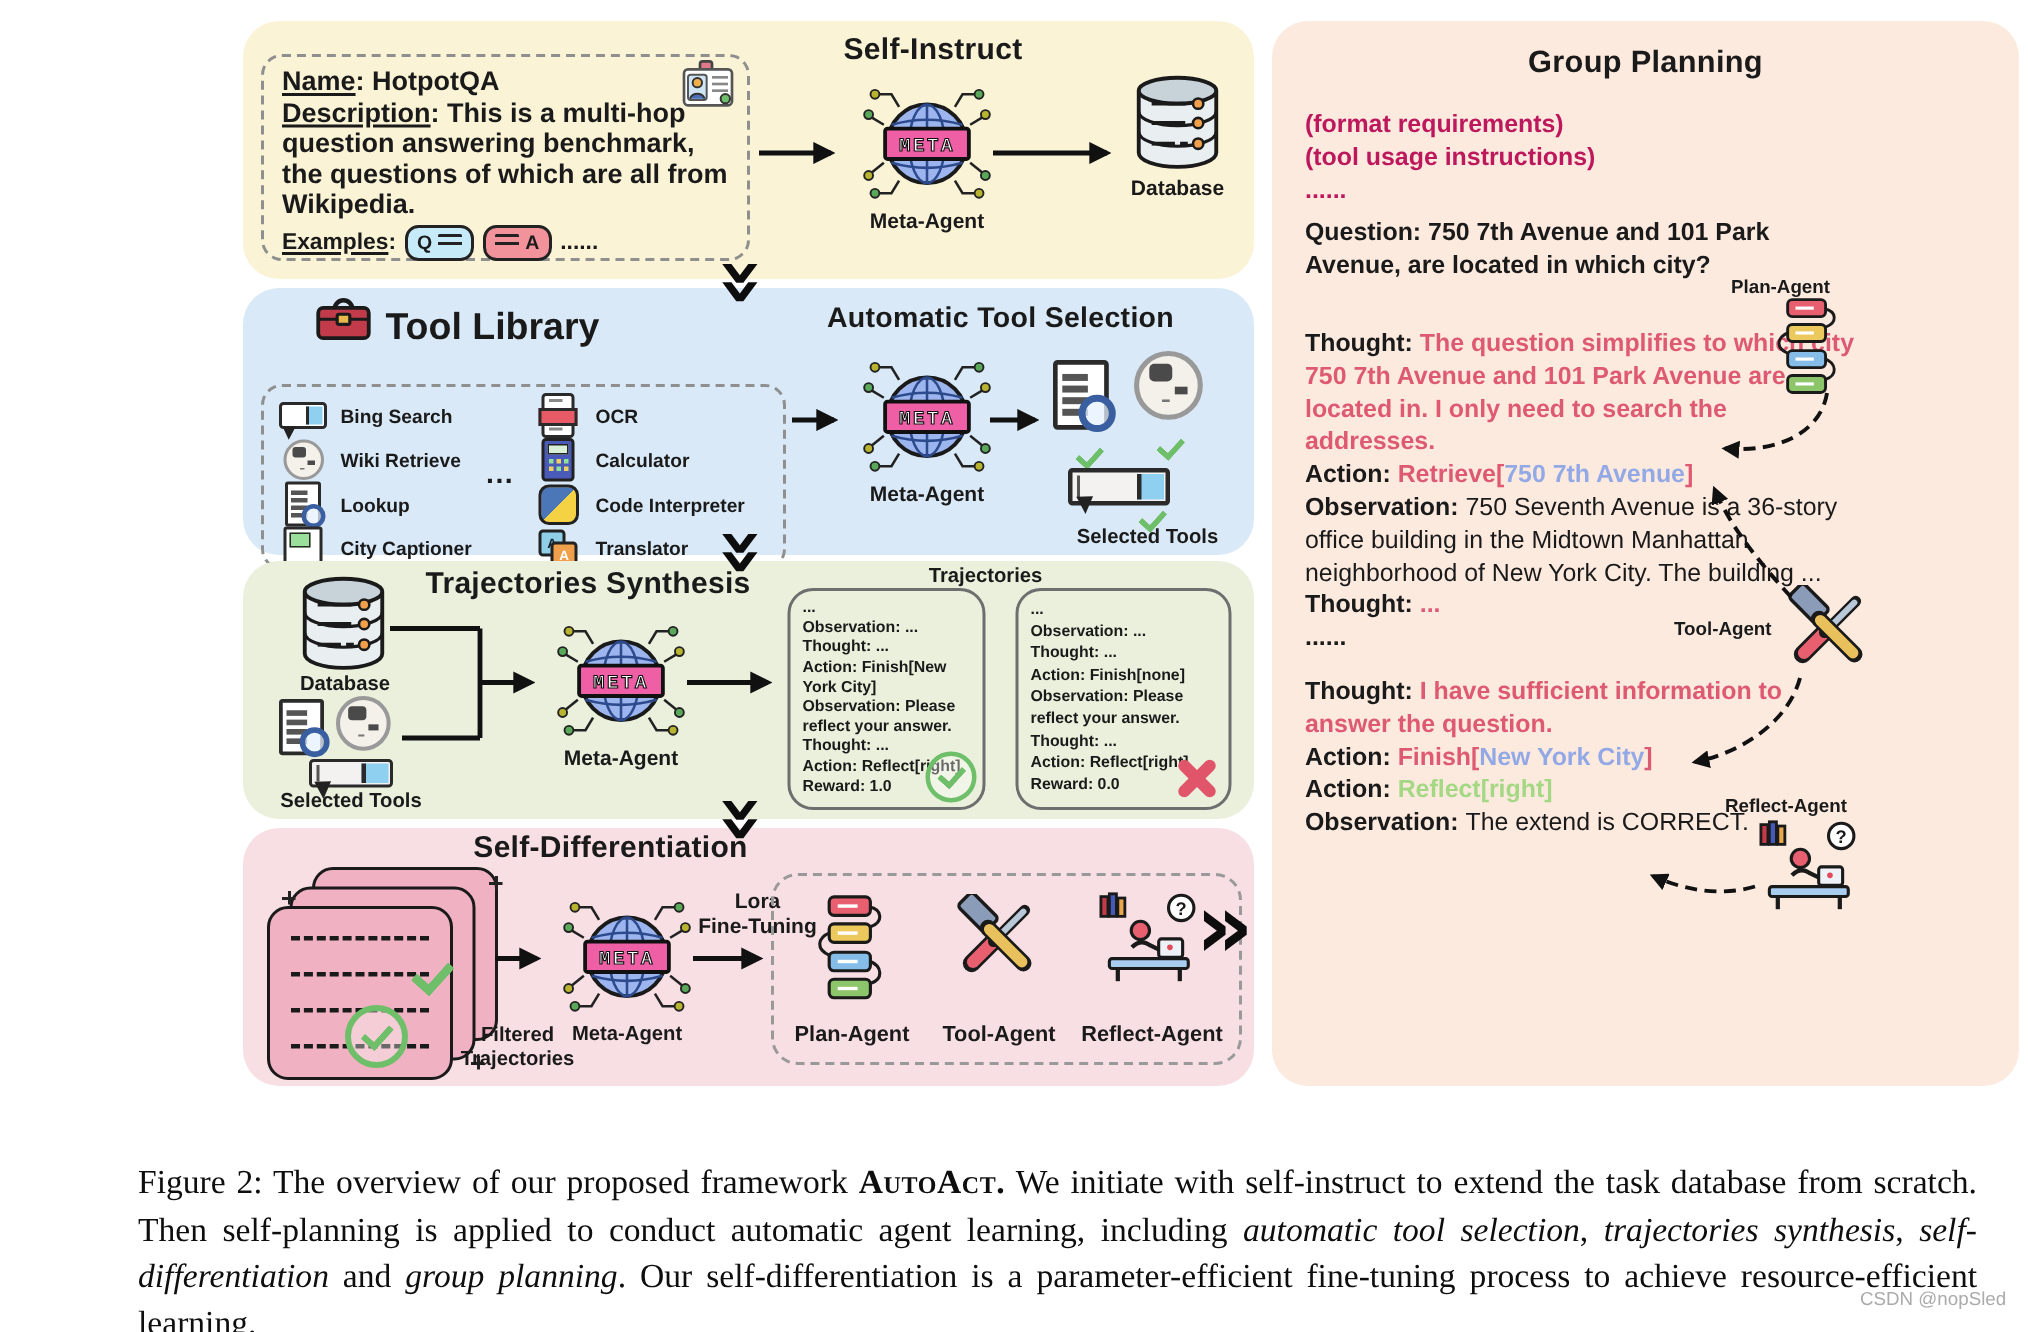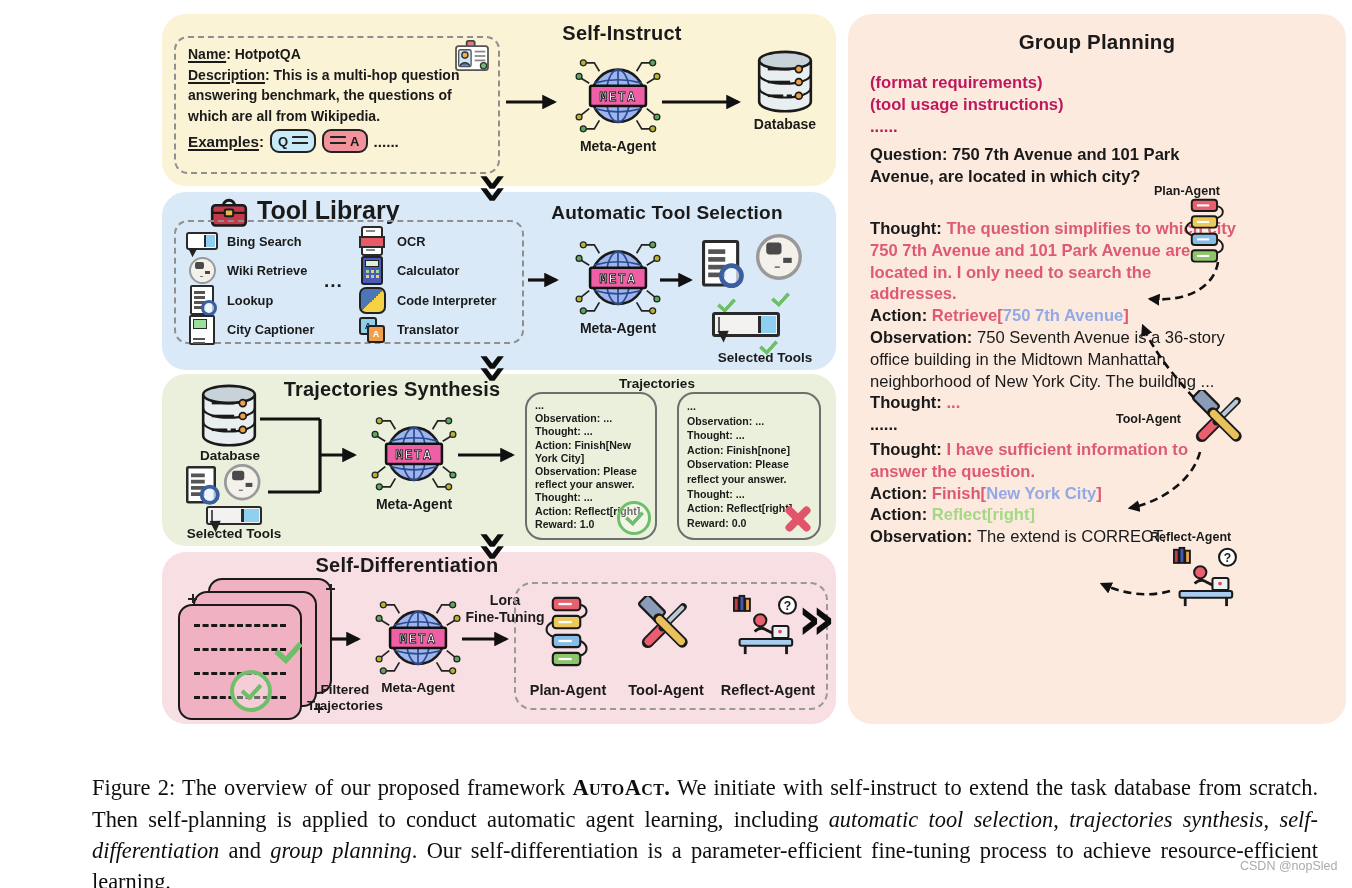--- a/index.html
+++ b/index.html
@@ -16,44 +16,44 @@
   .t-si{left:360px;top:8px;width:200px}
   .t-ats{left:360px;top:10px;width:290px;font-size:19px}
   .t-ts{left:60px;top:4px;width:340px}
   .t-sd{left:90px;top:2px;width:310px}
   .t-gp{left:0;top:16px;width:100%;font-size:20.5px}
 
   
   .task-card{position:absolute;left:12px;top:22px;width:326px;height:138px;border:2.5px dashed #8f8f8f;
     border-radius:14px;padding:6px 12px;box-sizing:border-box}
   .badge-icon{position:absolute;right:8px;top:2px}
-  .tc-text{margin:0;font-size:14px;line-height:20.6px;font-weight:600}
+  .tc-text{margin:0;font-size:18px;line-height:20.6px;font-weight:600}
   .lbl{font-weight:800;text-decoration:underline;text-decoration-thickness:2px;text-underline-offset:2px}
   .tc-examples{margin-top:3px;display:flex;align-items:center;gap:6px;font-size:15.2px;font-weight:600}
   .b{font-weight:700}
   .chip{display:inline-flex;align-items:center;gap:4px;border:2.5px solid #222;border-radius:9px;
     padding:1px 6px;height:18px}
   .chip-q{background:#C6EAF8}
   .chip-a{background:#F2939C}
   .chip-letter{font-size:13px;font-weight:800}
   .lines{display:inline-block;width:16px;height:11px;border-radius:1px;
     background:repeating-linear-gradient(to bottom,#222 0 2px,transparent 2px 5.5px)}
 
   .agent{position:absolute;text-align:center}
   .aglabel{display:block;font-size:14px;font-weight:600;margin-top:-2px}
   .meta-y{left:408px;top:40px;width:96px}
   .db-y{left:588px;top:36px;width:70px}
   .meta-b{left:408px;top:44px;width:96px}
   .meta-g{left:204px;top:38px;width:96px}
   .meta-p{left:208px;top:44px;width:96px}
 
   
-  .tl-head{position:absolute;left:48px;top:4px;display:flex;align-items:flex-start;gap:9px}
+  .tl-head{position:absolute;left:48px;top:4px;display:flex;align-items:flex-end;gap:9px}
   .tl-head h2{margin:0;font-size:25px;font-weight:700}
-  .tools-box{position:absolute;left:12px;top:28px;width:350px;height:124px;border:2.5px dashed #8f8f8f;
+  .tools-box{position:absolute;left:12px;top:64px;width:350px;height:124px;border:2.5px dashed #8f8f8f;
     border-radius:14px;box-sizing:border-box}
   .tool-col{position:absolute;left:10px;top:7px}
   .tool-col.col2{left:180px}
   .tool-row{display:flex;align-items:center;gap:9px;height:24px;margin-bottom:5.5px}
   .tool-label{font-size:12.8px;font-weight:600;white-space:nowrap}
   .ti-wrap{width:32px;display:flex;justify-content:center;flex:0 0 auto}
   .tools-ellipsis{position:absolute;left:148px;top:48px;font-size:19px;font-weight:800;letter-spacing:1px}
 
   
   .ti{position:relative;display:inline-block}
@@ -143,21 +143,21 @@
   .agentbox{position:absolute;left:352px;top:30px;width:314px;height:128px;border:2.5px dashed #999;
     border-radius:18px;box-sizing:border-box}
   .abox-icon{position:absolute}
   .abox-label{position:absolute;top:98px;font-size:14.5px;font-weight:600;text-align:center}
 
   
   .gp-content{position:absolute;left:22px;top:58px;width:368px;font-size:16.6px;line-height:21.8px;font-weight:700}
   .gp-line{margin:0}
   .gp-line:nth-child(4){margin-top:7px}
   .gp-line:nth-child(5){margin-top:30px}
-  .gp-line:nth-child(10){margin-top:3px}
+  .gp-line:nth-child(10){margin-top:14px}
   .s-gray{color:#be185d}
   .s-black{color:#1a1a1a}
   .s-body{font-weight:400}
   .s-pink{color:#DE5A72}
   .s-blue{color:#93A9E6}
   .s-green{color:#A5D884}
   .s-label{text-decoration-thickness:2.2px;text-underline-offset:2px}
   .gp-agent-label{position:absolute;font-size:12.5px;font-weight:600}
   .gpl-plan{left:306px;top:170px;width:92px}
   .gpl-tool{left:268px;top:398px;width:76px}

